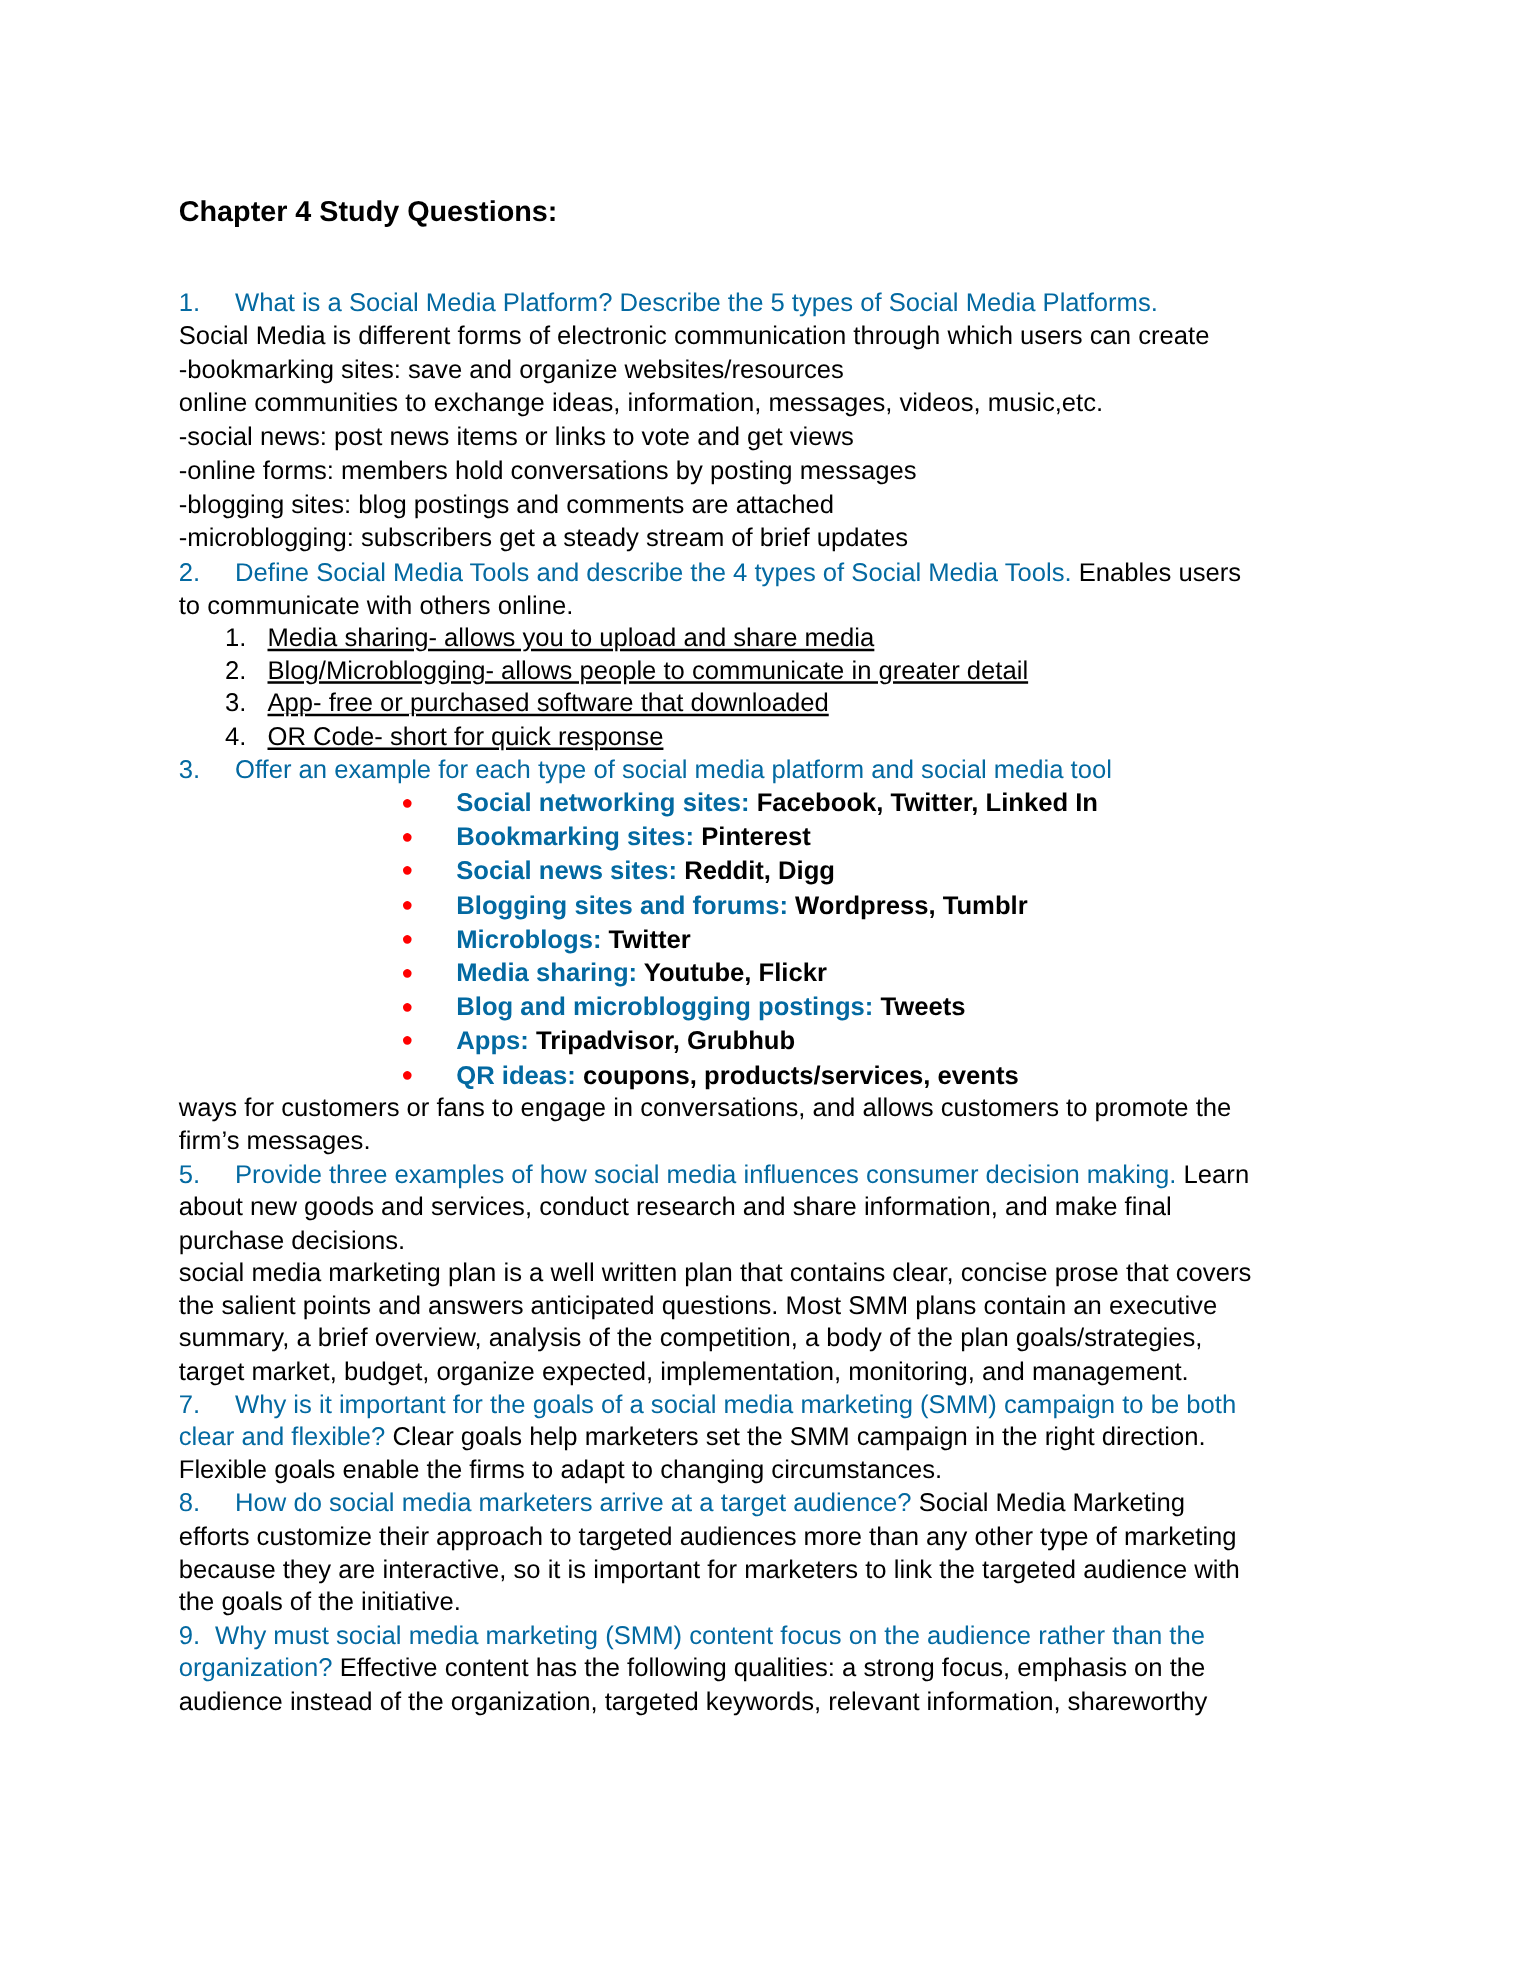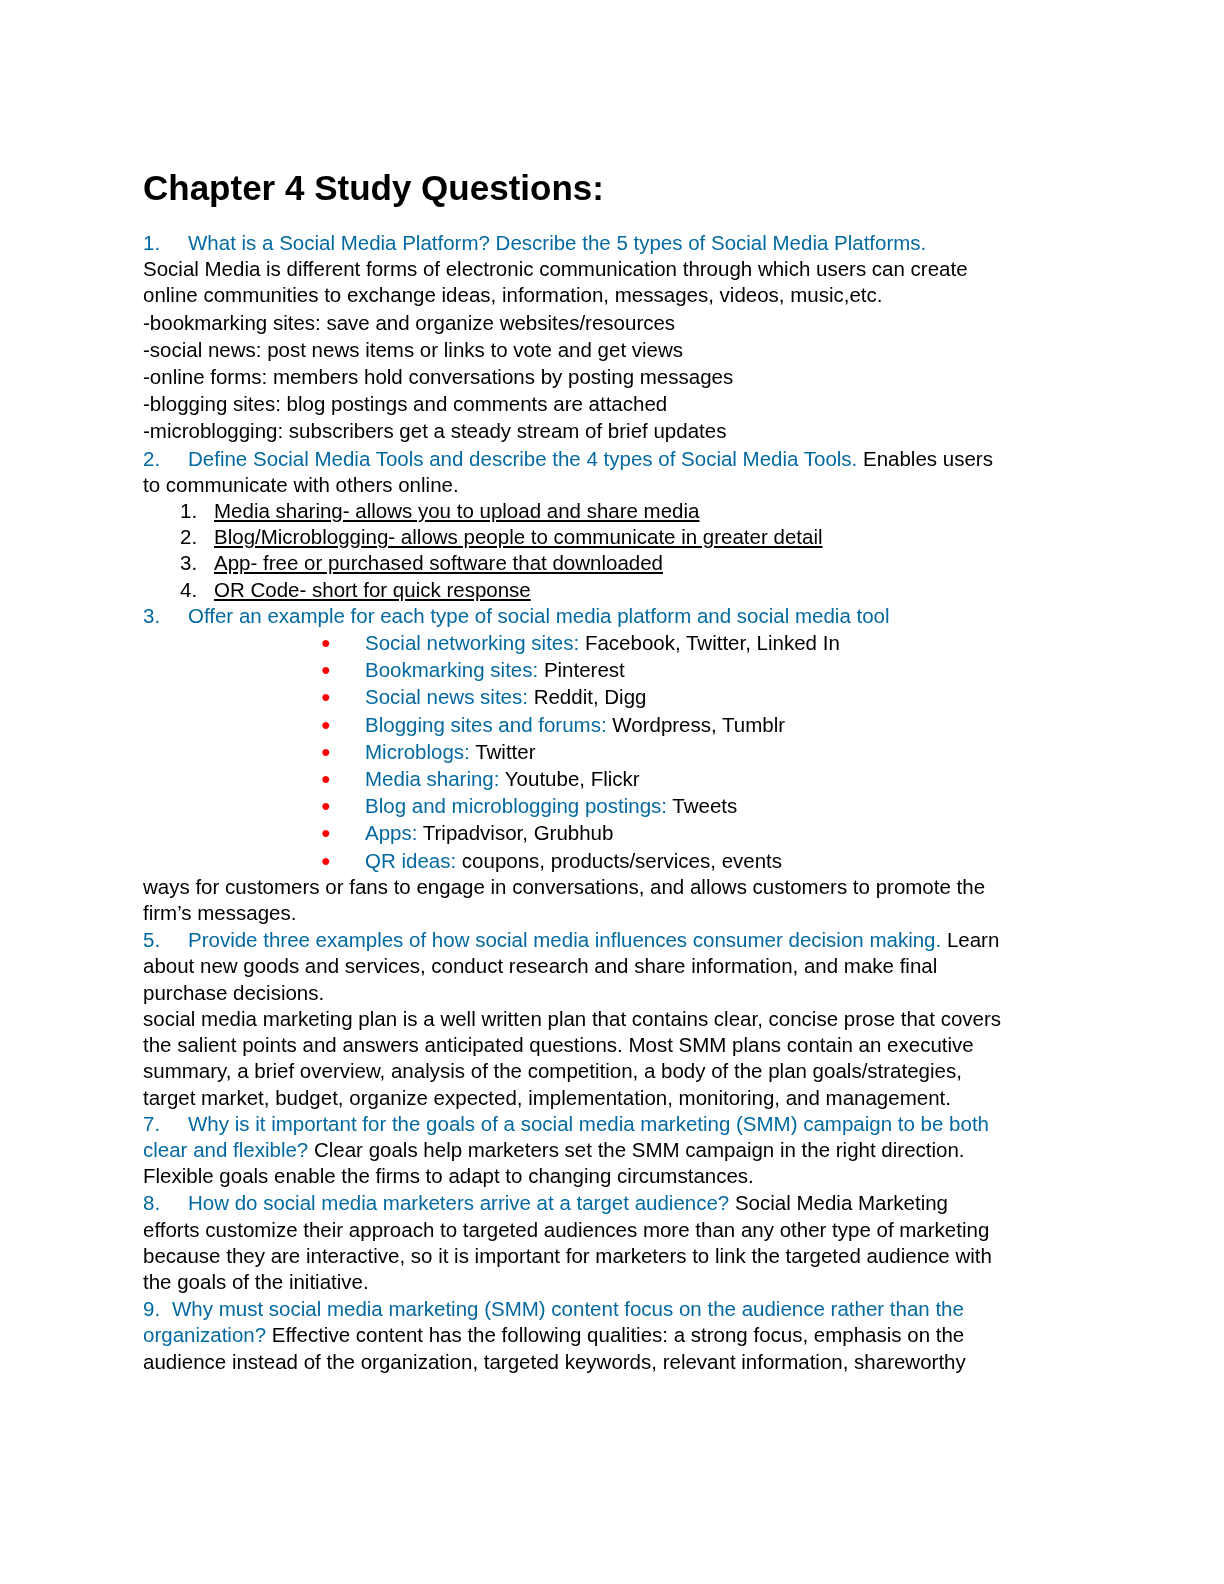--- a/index.html
+++ b/index.html
@@ -1,46 +1,46 @@
 <!DOCTYPE html>
 <html><head>
 <meta charset="utf-8">
 <style>
   html, body { margin: 0; padding: 0; background: #ffffff; }
   body { width: 1224px; height: 1584px; position: relative; overflow: hidden;
          font-family: "Liberation Sans", sans-serif; color: #000; }
   .page { position: absolute; left: 143px; top: 0; width: 930px; }
-  .title { position: absolute; top: 168px; left: 0; font-size: 35px; font-weight: bold; margin: 0; white-space: nowrap; }
+  .title { position: absolute; top: 156px; left: 0; font-size: 23px; font-weight: bold; margin: 0; white-space: nowrap; }
   .content { position: absolute; top: 230px; left: 0; width: 930px; font-size: 20.5px; line-height: 26.2px; }
   .red { color: #0369a1; }
   .line { white-space: nowrap; }
   .qnum { display: inline-block; width: 45px; }
   .qnum9 { display: inline-block; width: 29px; }
   .sublist { margin: 0; padding: 0; list-style: none; }
   .sublist li { padding-left: 37px; white-space: nowrap; text-decoration: underline; }
   .sublist .n { display: inline-block; width: 34px; }
   .bullets { margin: 0; padding: 0; list-style: none; }
   .bullets li { padding-left: 178px; white-space: nowrap; position: relative; }
   .bullets .dot { position: absolute; left: 178px; color: #ff0000; font-size: 16px; }
-  .bullets .txt { padding-left: 44px; }
+  .bullets .txt { padding-left: 44px; font-weight: bold; }
 </style>
 </head>
 <body>
 
 <div class="page">
   <h1 class="title">Chapter 4 Study Questions:</h1>
 
   <div class="content">
 
     <div class="line red">
       <span class="qnum">1.</span><span>What is a Social Media Platform? Describe the 5 types of Social Media Platforms.</span>
     </div>
     <div class="line">Social Media is different forms of electronic communication through which users can create</div>
+    <div class="line" style="margin-top:1px">-bookmarking sites: save and organize websites/resources</div>
     <div class="line">online communities to exchange ideas, information, messages, videos, music,etc.</div>
-    <div class="line" style="margin-top:1px">-bookmarking sites: save and organize websites/resources</div>
     <div class="line" style="margin-top:1px">-social news: post news items or links to vote and get views</div>
     <div class="line" style="margin-top:1px">-online forms: members hold conversations by posting messages</div>
     <div class="line" style="margin-top:1px">-blogging sites: blog postings and comments are attached</div>
     <div class="line" style="margin-top:1px">-microblogging: subscribers get a steady stream of brief updates</div>
 
     <div class="line" style="margin-top:1px">
       <span class="red qnum">2.</span><span class="red">Define Social Media Tools and describe the 4 types of Social Media Tools.</span><span> Enables users</span>
     </div>
     <div class="line">to communicate with others online.</div>
     <ul class="sublist">

